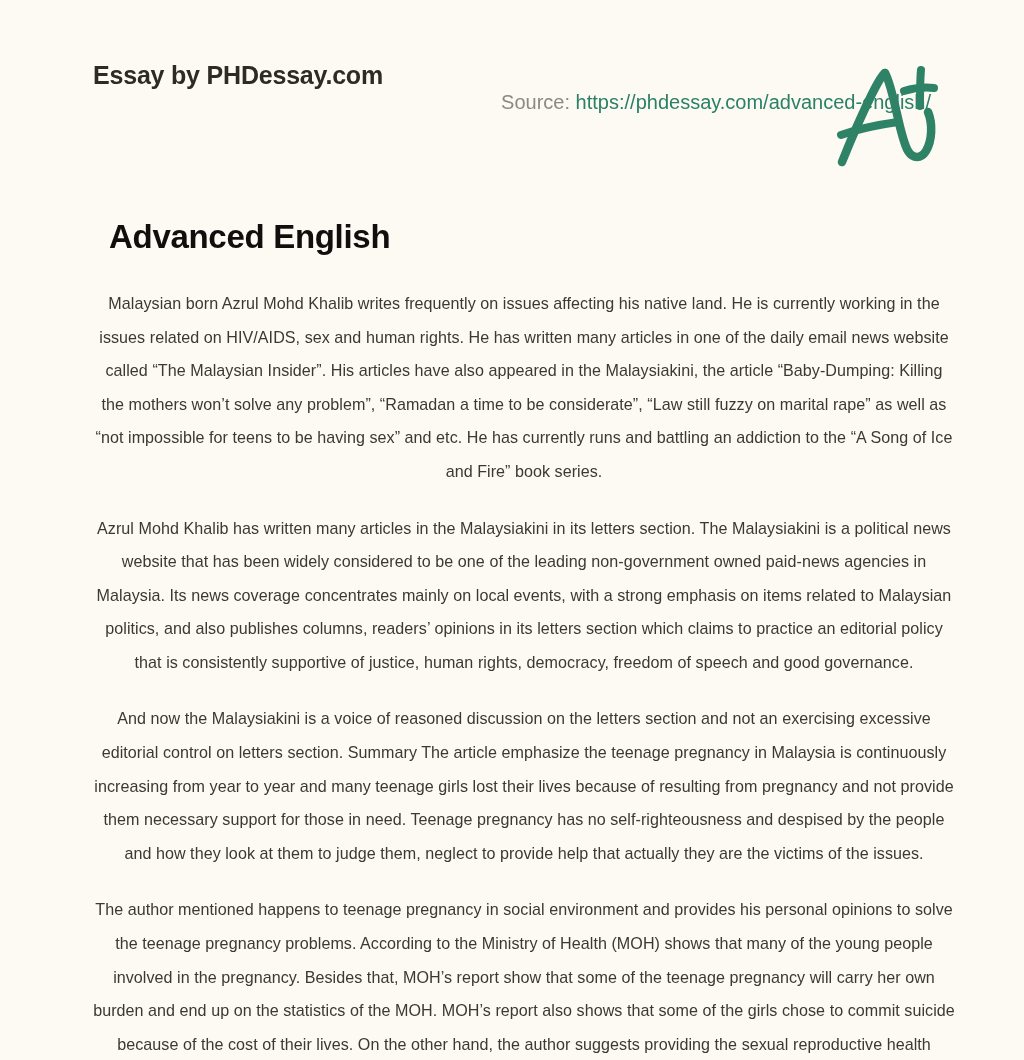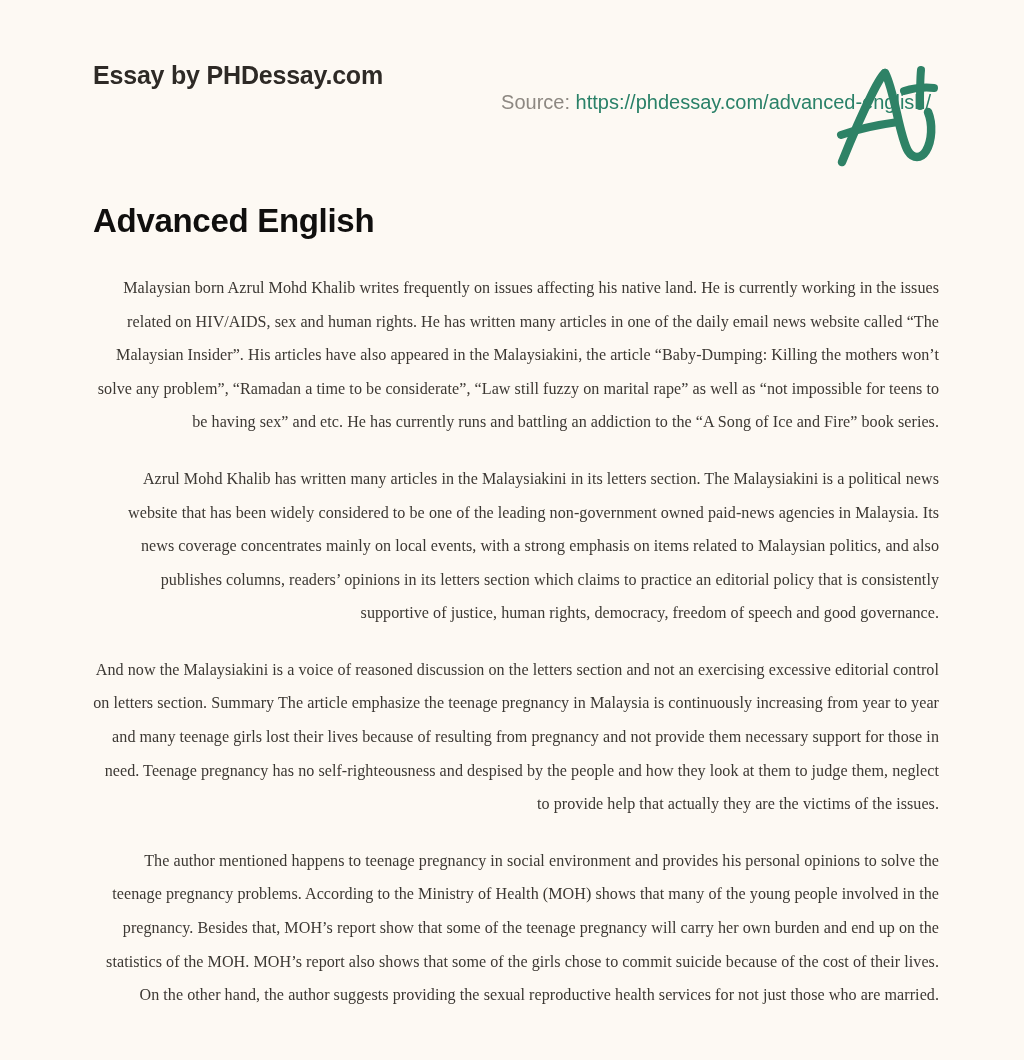--- a/index.html
+++ b/index.html
@@ -65,41 +65,40 @@
     height: 112px;
   }
   .logo svg {
     display: block;
     width: 120px;
     height: 112px;
   }
 
   
   .title {
-    margin: 0;
+    margin: 16px;
     padding: 84px 93px 0 93px;
     font-size: 33px;
     font-weight: bold;
     color: #100f0e;
     letter-spacing: -0.3px;
     line-height: 1.15;
   }
 
   
   .article {
     padding: 0 69px 0 93px;
   }
   .article p {
-    margin: 0 16px 23px 0;
+    margin: 0 0 23px 0;
     font-size: 16.1px;
     line-height: 33.6px;
     color: #3c3833;
-    text-align: right;
+    text-align: center;
     letter-spacing: 0.05px;
-    font-family: Liberation Serif, serif;
   }
   .article p:first-child {
     margin-top: 31px;
   }
   .article p:last-child {
     margin-bottom: 0;
   }
 </style>
 </head>
 <body>

